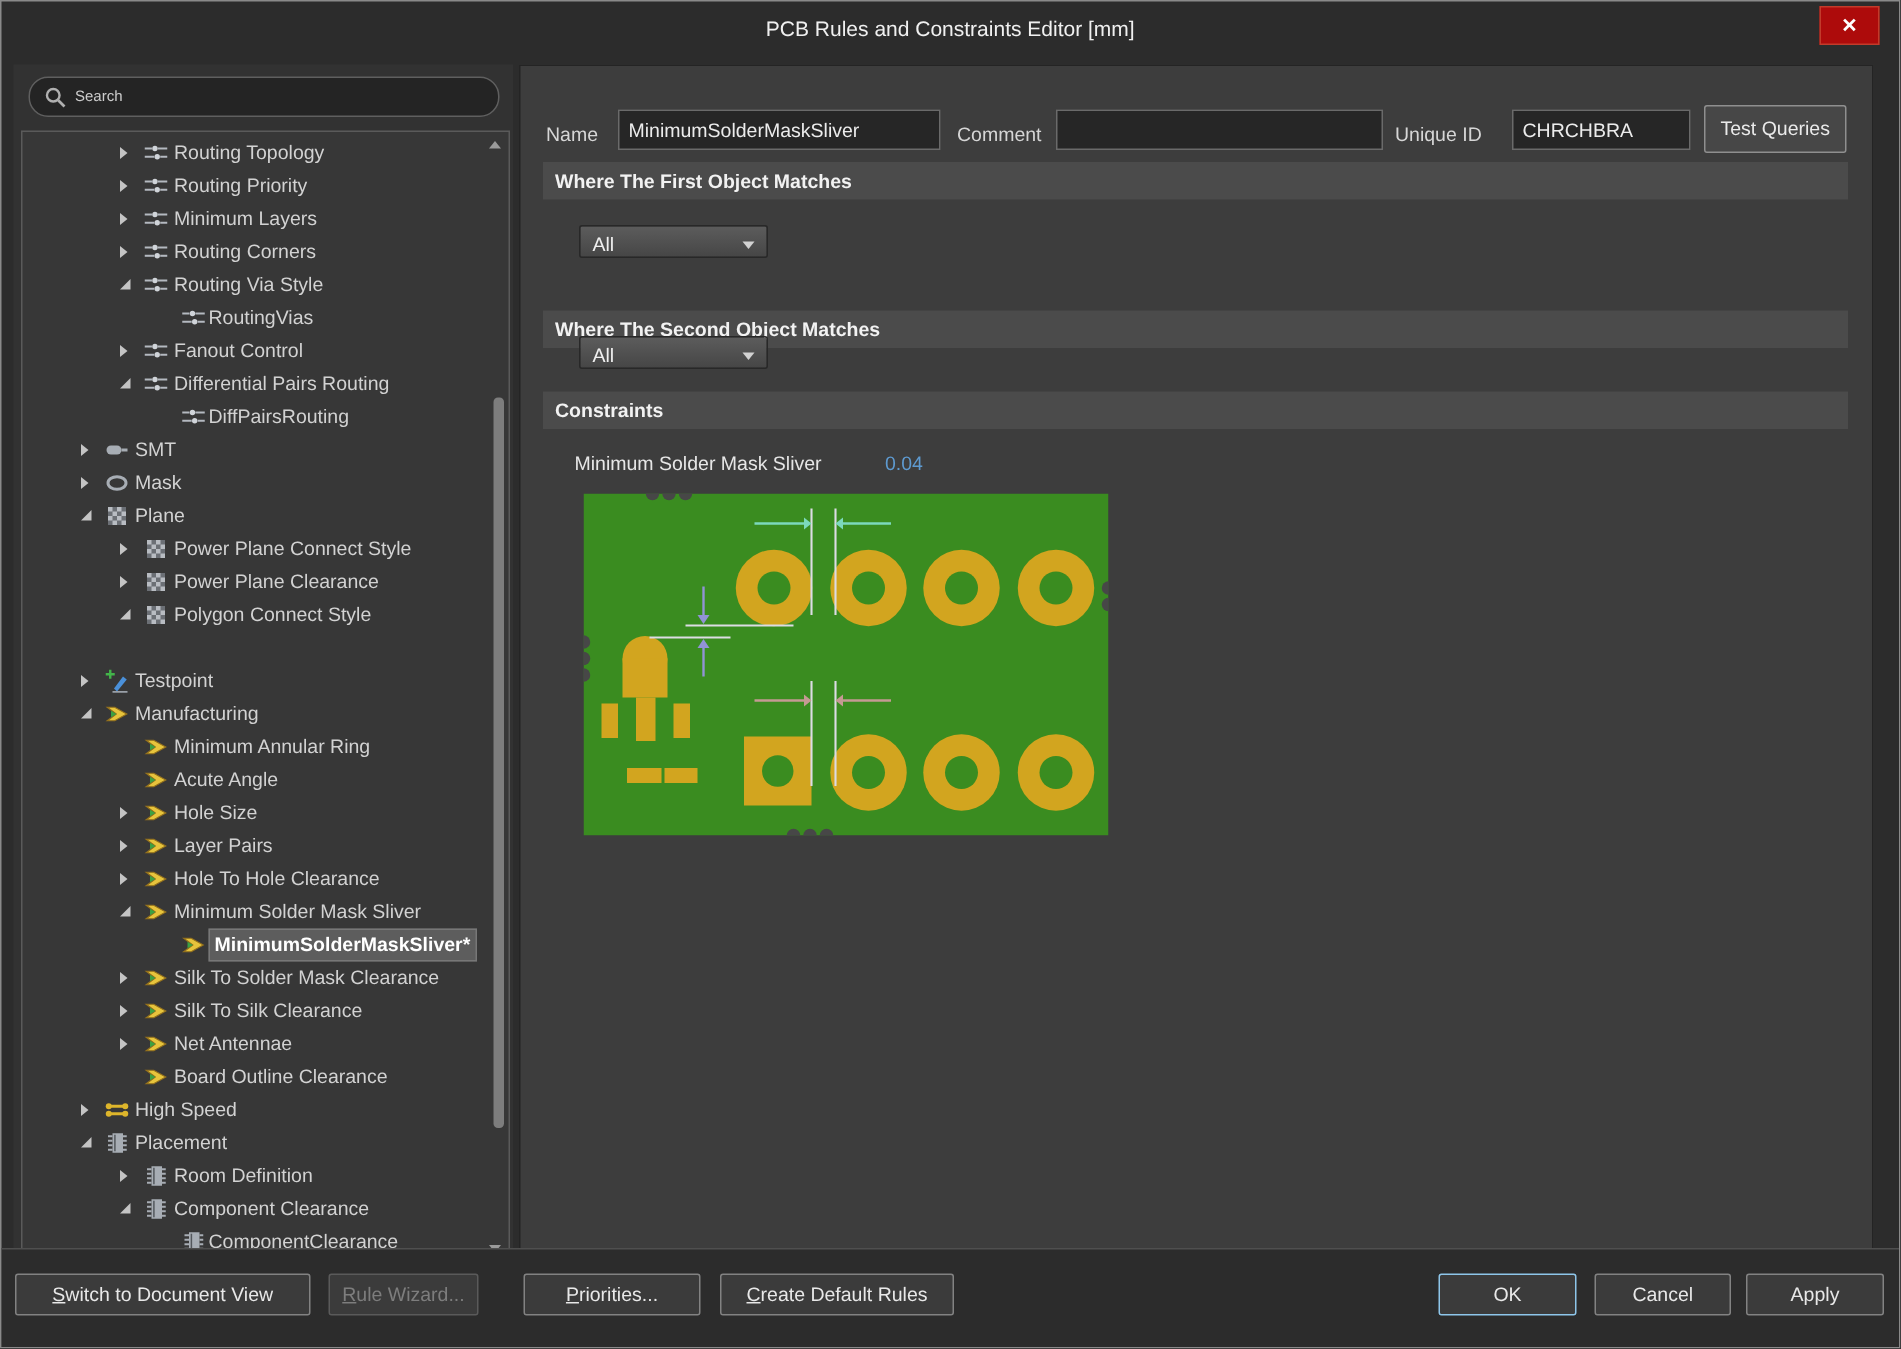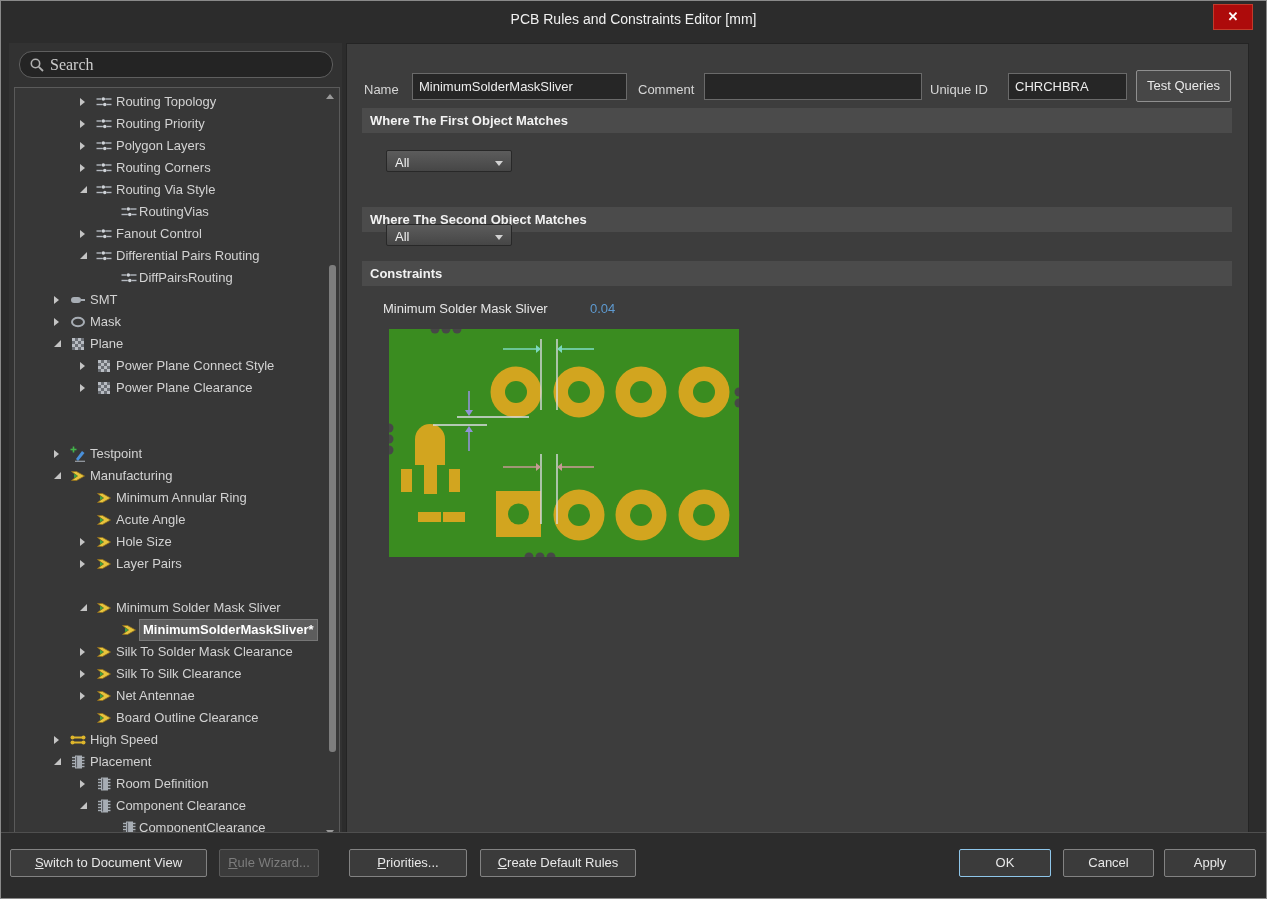--- a/index.html
+++ b/index.html
@@ -16,22 +16,22 @@
     text-align:center; color:#f0f0f0; font-size:14px; }
   #close-btn { position:absolute; right:13px; top:3px; width:40px; height:26px;
     background:var(--close-red,#ad0b0b); border:1px solid #c23b2b; text-align:center;
     color:#fff; font-weight:bold; font-size:13px; line-height:24px; cursor:default; }
   
   #left-panel { position:absolute; left:8px; top:42px; width:333px; height:803px; background:#323232; }
   #search-box { position:absolute; left:10px; top:8px; width:314px; height:27px;
     background:#242424; border:1px solid #5f5f5f; border-radius:13px; }
   #search-box svg { position:absolute; left:9px; top:5px; }
   #search-box input { position:absolute; left:30px; top:1px; width:275px; height:23px;
-    background:transparent; border:none; outline:none; color:#e0e0e0; font-size:16px;
-    font-family:Liberation Serif, serif; }
+    background:transparent; border:none; outline:none; color:#e0e0e0; font-size:10px;
+    font-family:Liberation Sans, sans-serif; }
   #search-box input::placeholder { color:#cdcdcd; opacity:1; }
   #tree-box { position:absolute; left:5px; top:44px; width:326px; height:755px;
     background:#373737; border:1px solid #5a5a5a; overflow:hidden; }
   .tree-row { position:absolute; left:0; width:100%; height:22px; line-height:22px; white-space:nowrap; }
   .tree-row .exp { position:absolute; top:7px; width:0; height:0; }
   .exp-c { border-top:4px solid transparent; border-bottom:4px solid transparent; border-left:5px solid #c4c4c4; }
   .exp-e { border-left:7px solid transparent; border-bottom:7px solid #c4c4c4; }
   .tree-row .t-icon { position:absolute; top:3px; width:16px; height:16px; }
   .tree-row .t-label { position:absolute; top:0; color:#d2d2d2; }
   .tree-row.selected .t-label { background:#5d5d5d; color:#ffffff; font-weight:bold;
@@ -218,20 +218,28 @@
           <span class="t-label" style="left: 124px;">MinimumSolderMaskSliver*</span>
         </div>
         <div class="tree-row" style="top: 509px;">
           <span class="exp exp-e" style="left: 65px;"></span>
           <span class="t-icon" style="left: 81px;"><svg width="16" height="16" viewBox="0 0 16 16">
               <path d="M1.5 3.5 h5 L14.5 8 6.5 12.5 h-5 L7.5 8 z" fill="#e7c43c" stroke="#93701c" stroke-width="0.8"></path>
               <path d="M4 5.8 l3.6 2.2 L4 10.2 z" fill="#3da142"></path>
             </svg></span>
           <span class="t-label" style="left: 101px;">Minimum Solder Mask Sliver</span>
         </div>
+        <div class="tree-row" style="top: 487px;">
+          <span class="exp exp-c" style="left: 65px;"></span>
+          <span class="t-icon" style="left: 81px;"><svg width="16" height="16" viewBox="0 0 16 16">
+              <path d="M1.5 3.5 h5 L14.5 8 6.5 12.5 h-5 L7.5 8 z" fill="#e7c43c" stroke="#93701c" stroke-width="0.8"></path>
+              <path d="M4 5.8 l3.6 2.2 L4 10.2 z" fill="#3da142"></path>
+            </svg></span>
+          <span class="t-label" style="left: 101px;">Hole To Hole Clearance</span>
+        </div>
         <div class="tree-row" style="top: 465px;">
           <span class="exp exp-c" style="left: 65px;"></span>
           <span class="t-icon" style="left: 81px;"><svg width="16" height="16" viewBox="0 0 16 16">
               <path d="M1.5 3.5 h5 L14.5 8 6.5 12.5 h-5 L7.5 8 z" fill="#e7c43c" stroke="#93701c" stroke-width="0.8"></path>
               <path d="M4 5.8 l3.6 2.2 L4 10.2 z" fill="#3da142"></path>
             </svg></span>
           <span class="t-label" style="left: 101px;">Layer Pairs</span>
         </div>
         <div class="tree-row" style="top: 443px;">
           <span class="exp exp-c" style="left: 65px;"></span>
@@ -267,20 +275,37 @@
           <span class="exp exp-c" style="left: 39px;"></span>
           <span class="t-icon" style="left: 55px;"><svg width="16" height="16" viewBox="0 0 16 16">
               <g stroke="#43b54a" stroke-width="1.6">
                 <line x1="3.5" y1="0.5" x2="3.5" y2="6.5"></line>
                 <line x1="0.5" y1="3.5" x2="6.5" y2="3.5"></line>
               </g>
               <path d="M6 13 L12 5 l2.5 2 L8 15 z" fill="#4a90d9"></path>
               <line x1="5" y1="15.3" x2="15" y2="15.3" stroke="#9aa0a8" stroke-width="1.2"></line>
             </svg></span>
           <span class="t-label" style="left: 75px;">Testpoint</span>
+        </div>
+        <div class="tree-row" style="top: 311px;">
+          <span class="exp exp-e" style="left: 65px;"></span>
+          <span class="t-icon" style="left: 81px;"><svg width="16" height="16" viewBox="0 0 16 16">
+              <rect x="2" y="2" width="12" height="12" fill="#6b6f75"></rect>
+              <g fill="#b8bcc2">
+                <rect x="2" y="2" width="3" height="3"></rect>
+                <rect x="8" y="2" width="3" height="3"></rect>
+                <rect x="5" y="5" width="3" height="3"></rect>
+                <rect x="11" y="5" width="3" height="3"></rect>
+                <rect x="2" y="8" width="3" height="3"></rect>
+                <rect x="8" y="8" width="3" height="3"></rect>
+                <rect x="5" y="11" width="3" height="3"></rect>
+                <rect x="11" y="11" width="3" height="3"></rect>
+              </g>
+            </svg></span>
+          <span class="t-label" style="left: 101px;">Polygon Connect Style</span>
         </div>
         <div class="tree-row" style="top: 289px;">
           <span class="exp exp-c" style="left: 65px;"></span>
           <span class="t-icon" style="left: 81px;"><svg width="16" height="16" viewBox="0 0 16 16">
               <rect x="2" y="2" width="12" height="12" fill="#6b6f75"></rect>
               <g fill="#b8bcc2">
                 <rect x="2" y="2" width="3" height="3"></rect>
                 <rect x="8" y="2" width="3" height="3"></rect>
                 <rect x="5" y="5" width="3" height="3"></rect>
                 <rect x="11" y="5" width="3" height="3"></rect>
@@ -428,21 +453,21 @@
           <span class="t-icon" style="left: 81px;"><svg width="16" height="16" viewBox="0 0 16 16">
               <g stroke="#b4b9c0" stroke-width="1.4">
                 <line x1="0.5" y1="5" x2="5.3" y2="5"></line>
                 <line x1="9.2" y1="5" x2="15.5" y2="5"></line>
                 <line x1="0.5" y1="10.5" x2="6.8" y2="10.5"></line>
                 <line x1="10.8" y1="10.5" x2="15.5" y2="10.5"></line>
               </g>
               <circle cx="7.3" cy="5" r="1.8" fill="#d0d4d9"></circle>
               <circle cx="8.8" cy="10.5" r="1.8" fill="#d0d4d9"></circle>
             </svg></span>
-          <span class="t-label" style="left: 101px;">Polygon Layers</span>
+          <span class="t-label" style="left: 101px;">Minimum Layers</span>
         </div>
         <div class="tree-row" style="top: 25px;">
           <span class="exp exp-c" style="left: 65px;"></span>
           <span class="t-icon" style="left: 81px;"><svg width="16" height="16" viewBox="0 0 16 16">
               <g stroke="#b4b9c0" stroke-width="1.4">
                 <line x1="0.5" y1="5" x2="5.3" y2="5"></line>
                 <line x1="9.2" y1="5" x2="15.5" y2="5"></line>
                 <line x1="0.5" y1="10.5" x2="6.8" y2="10.5"></line>
                 <line x1="10.8" y1="10.5" x2="15.5" y2="10.5"></line>
               </g>

